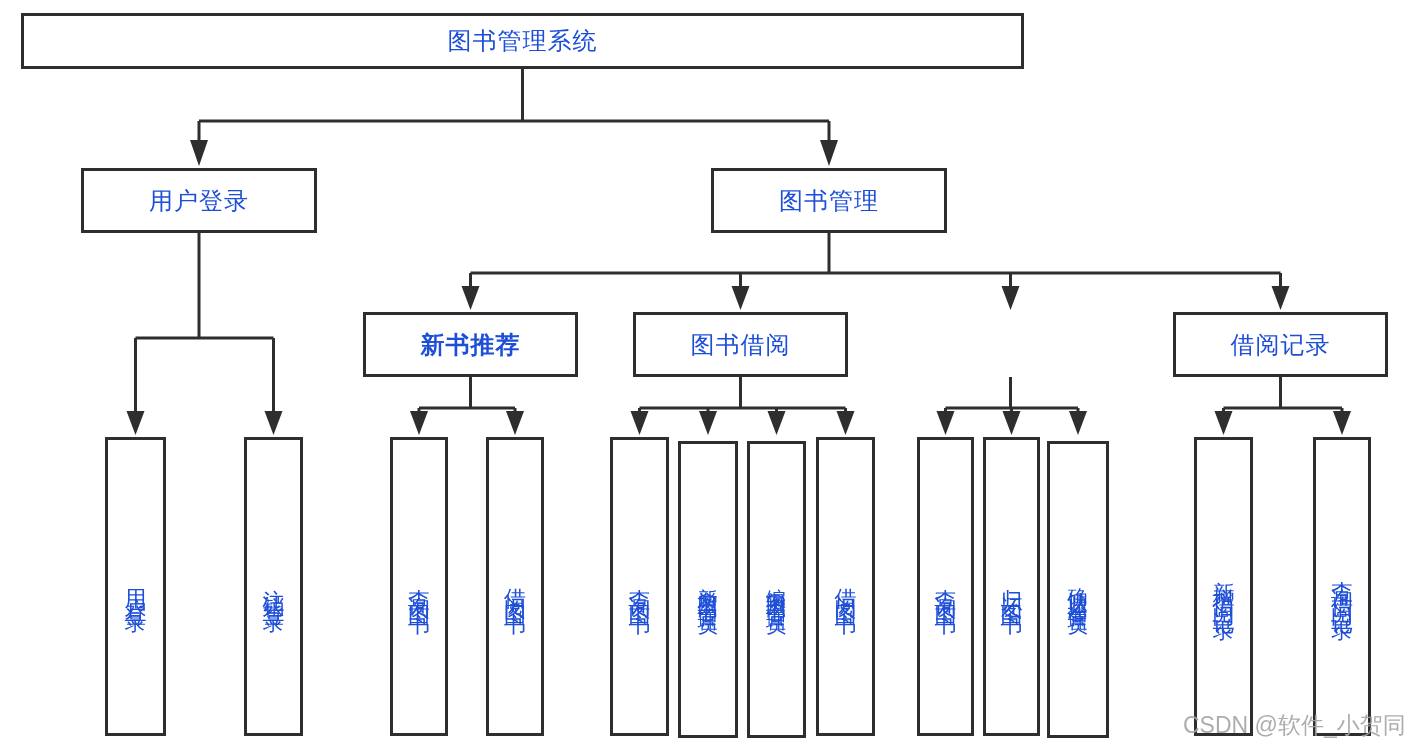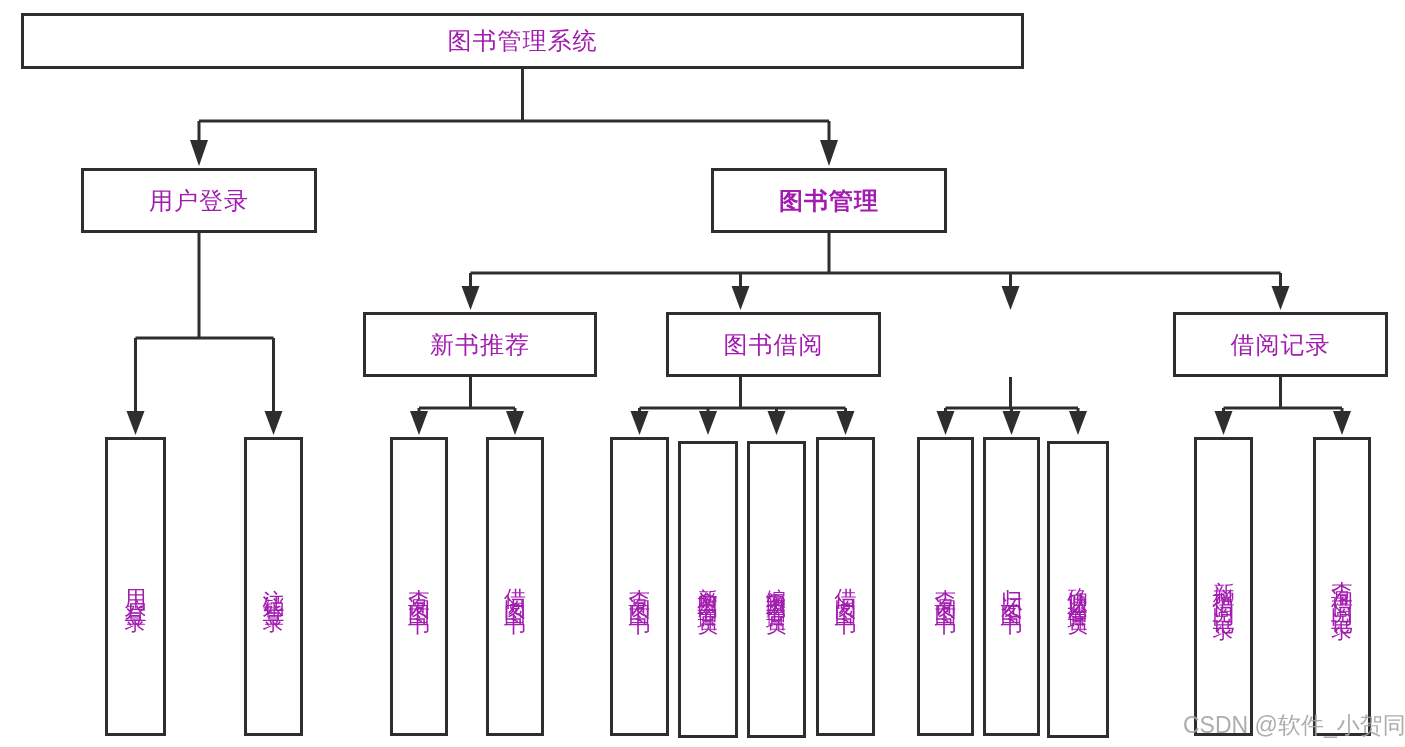--- a/index.html
+++ b/index.html
@@ -12,21 +12,21 @@
   }
   .connectors{position:absolute;left:0;top:0;pointer-events:none;}
   .node{
     position:absolute;
     box-sizing:border-box;
     border:3px solid #2e2e2e;
     background:#ffffff;
     display:flex;
     align-items:center;
     justify-content:center;
-    color:#a21caf;
+    color:#1d4ed8;
   }
   .h{font-size:24px;letter-spacing:1px;}
   .v{
     writing-mode:vertical-rl;
     text-orientation:mixed;
     font-size:22px;
     letter-spacing:8px;
     line-height:1;
   }
   .v-sm{font-size:20px;letter-spacing:4px;}
@@ -60,24 +60,24 @@
              M630.5 411 L648.5 411 L639.5 435 Z M699 411 L717 411 L708 435 Z
              M767.5 411 L785.5 411 L776.5 435 Z M836.5 411 L854.5 411 L845.5 435 Z
              M936.5 411 L954.5 411 L945.5 435 Z M1002.5 411 L1020.5 411 L1011.5 435 Z
              M1069 411 L1087 411 L1078 435 Z
              M1214.5 411 L1232.5 411 L1223.5 435 Z M1333 411 L1351 411 L1342 435 Z"></path>
   </svg>
 
   <div class="node h" style="left:21px;top:13px;width:1003px;height:56px;">图书管理系统</div>
 
   <div class="node h" style="left:81px;top:168px;width:236px;height:65px;">用户登录</div>
-  <div class="node h" style="left:711px;top:168px;width:236px;height:65px;font-weight:bold;">图书管理</div>
+  <div class="node h" style="left:711px;top:168px;width:236px;height:65px;">图书管理</div>
 
-  <div class="node h" style="left:363px;top:312px;width:234px;height:65px;">新书推荐</div>
-  <div class="node h" style="left:633px;top:312px;width:215px;height:65px;margin-left:33px;">图书借阅</div>
+  <div class="node h" style="left:363px;top:312px;width:215px;height:65px;font-weight:bold;">新书推荐</div>
+  <div class="node h" style="left:633px;top:312px;width:215px;height:65px;">图书借阅</div>
   <div class="node h" style="left:1173px;top:312px;width:215px;height:65px;">借阅记录</div>
 
   <div class="node v" style="left:105px;top:437px;width:61px;height:299px;">用户登录</div>
   <div class="node v" style="left:244px;top:437px;width:59px;height:299px;">注销登录</div>
 
   <div class="node v" style="left:390px;top:437px;width:58px;height:299px;">查询图书</div>
   <div class="node v" style="left:486px;top:437px;width:58px;height:299px;">借阅图书</div>
 
   <div class="node v" style="left:610px;top:437px;width:59px;height:299px;">查询图书</div>
   <div class="node v v-sm" style="left:678px;top:441px;width:60px;height:297px;">新增图书（管理员）</div>

